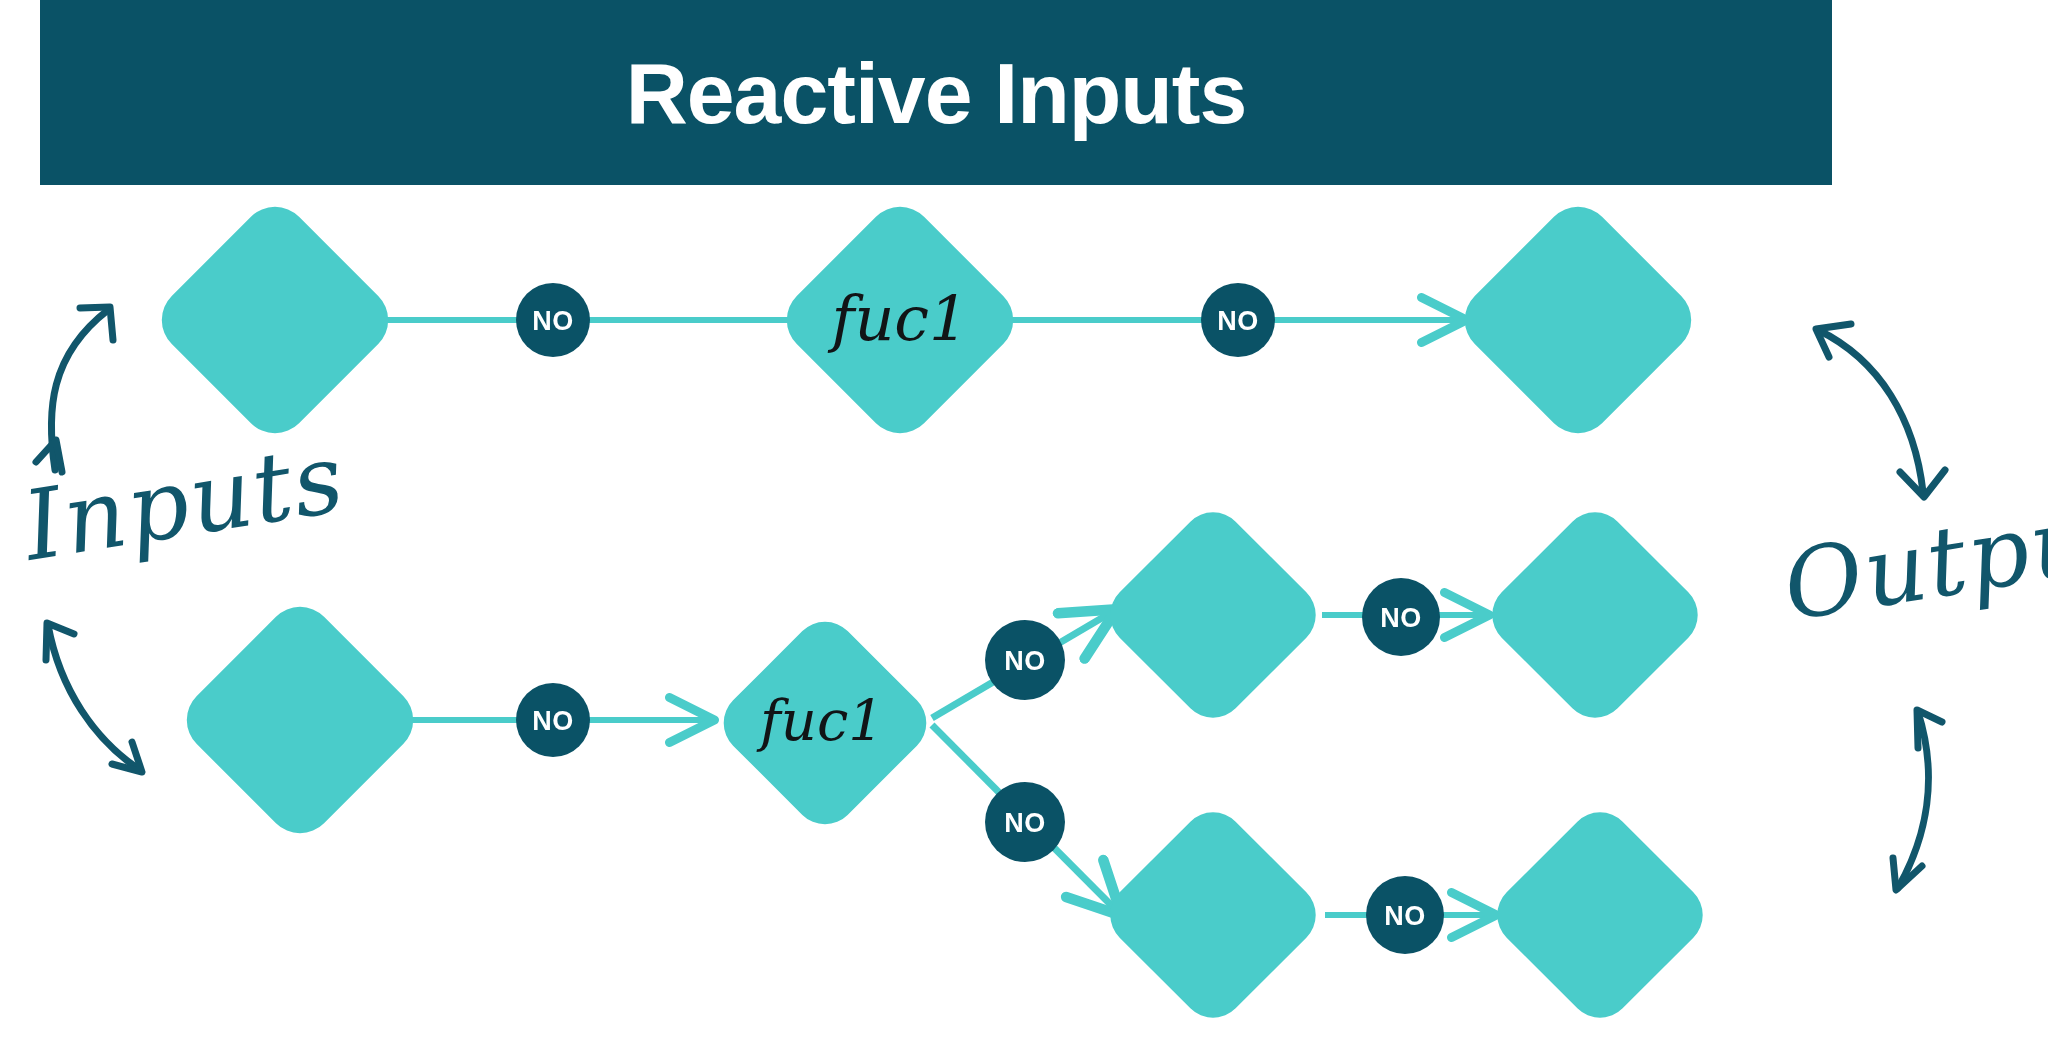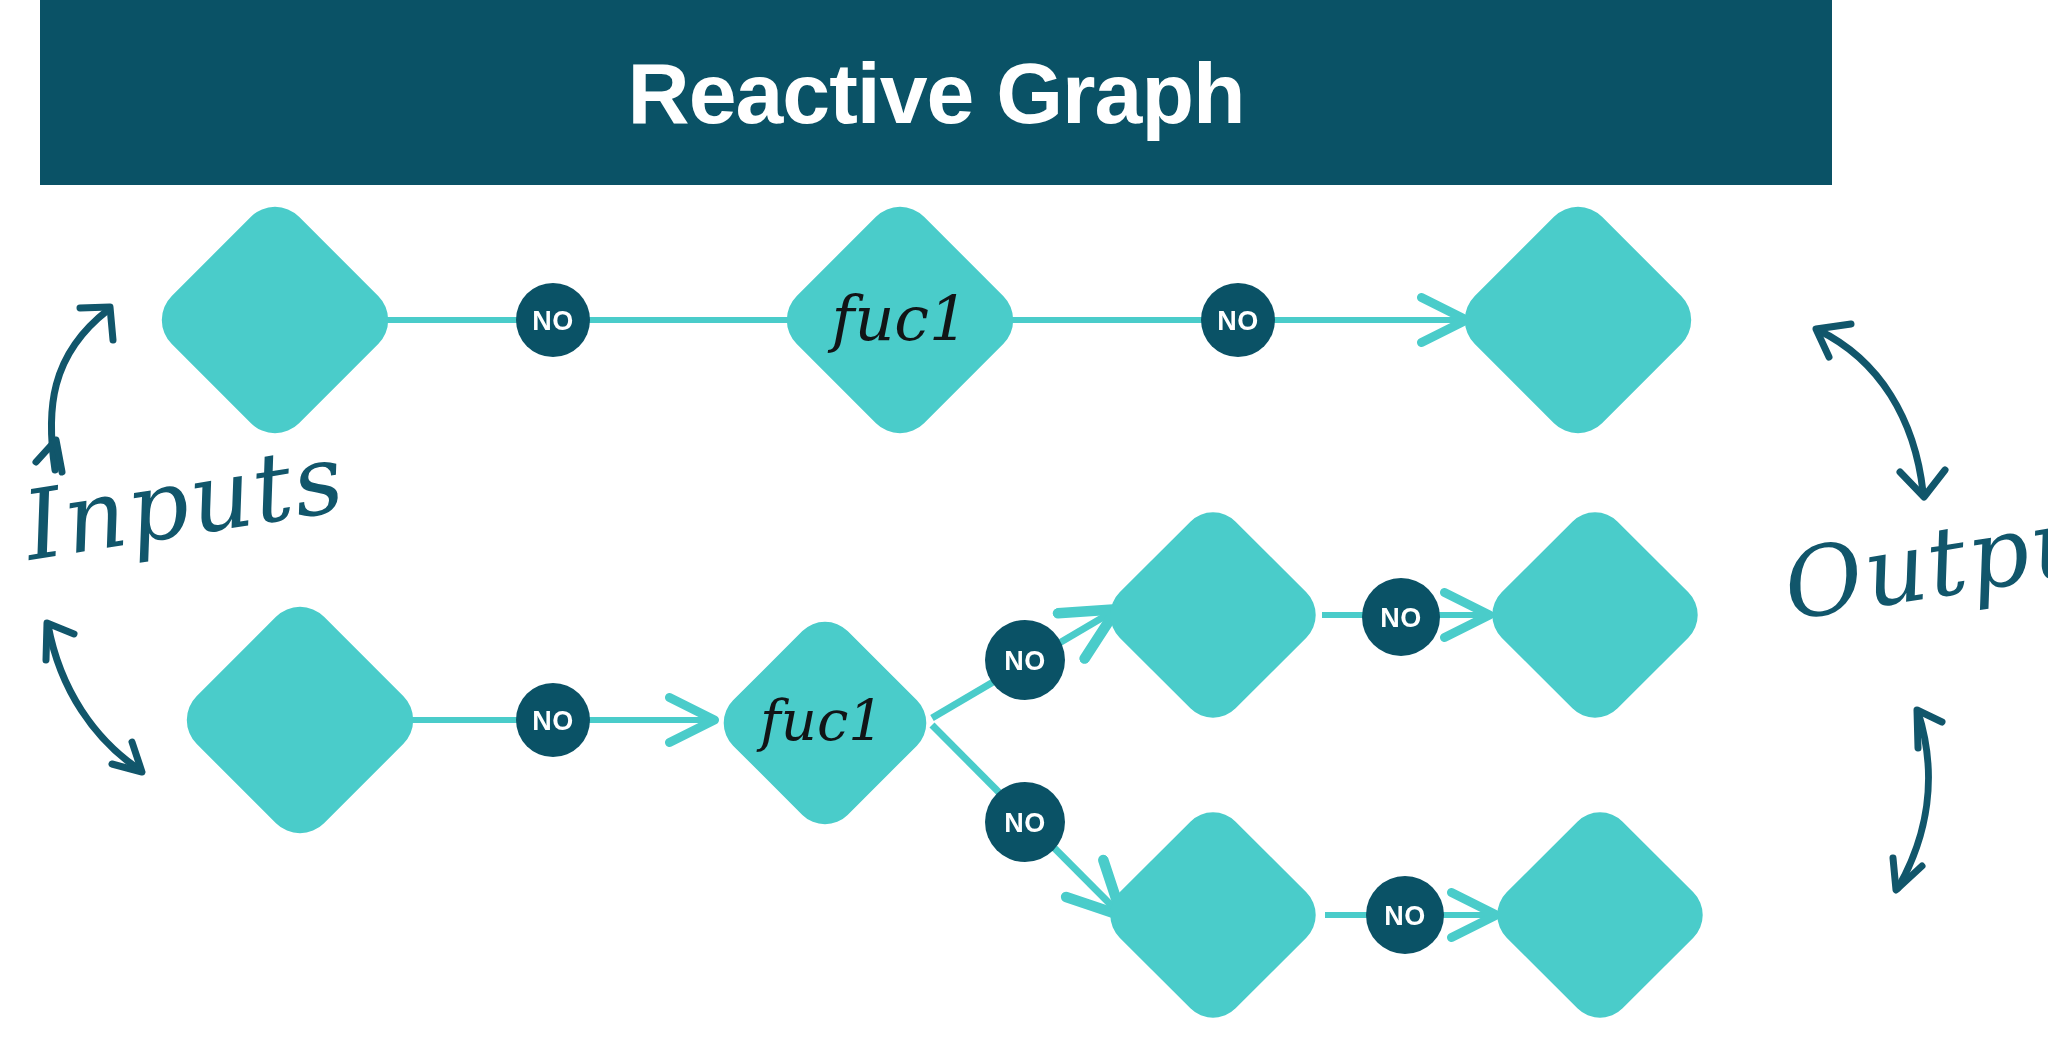--- a/index.html
+++ b/index.html
@@ -50,21 +50,21 @@
     font-style:italic;
     letter-spacing:2px;
   }
 </style>
 </head>
 <body>
 
 <div id="stage">
 
   <div class="header-bar">
-    <div class="header-title">Reactive Graph</div>
+    <div class="header-title">Reactive Inputs</div>
   </div>
 
   <svg id="graph" viewBox="0 0 2048 1040">
 
     <defs>
       <marker id="ah" viewBox="0 0 12 12" refX="10" refY="6" markerWidth="9" markerHeight="9" orient="auto-start-reverse">
         <path d="M1,1 L11,6 L1,11" fill="none" stroke="#4accca" stroke-width="2" stroke-linecap="round" stroke-linejoin="round"></path>
       </marker>
     </defs>
 

